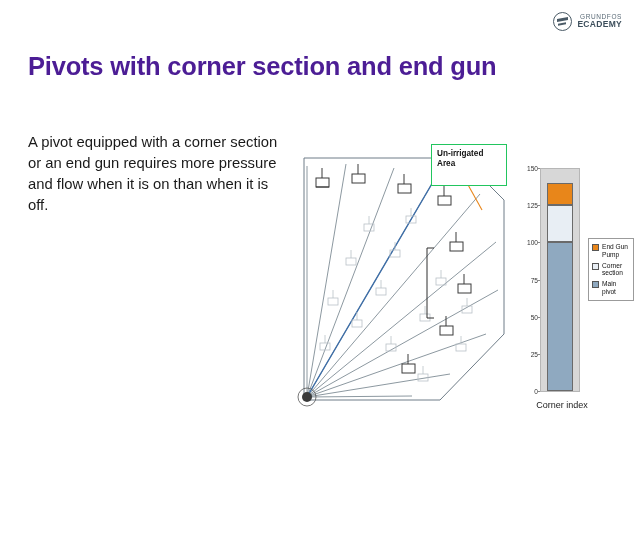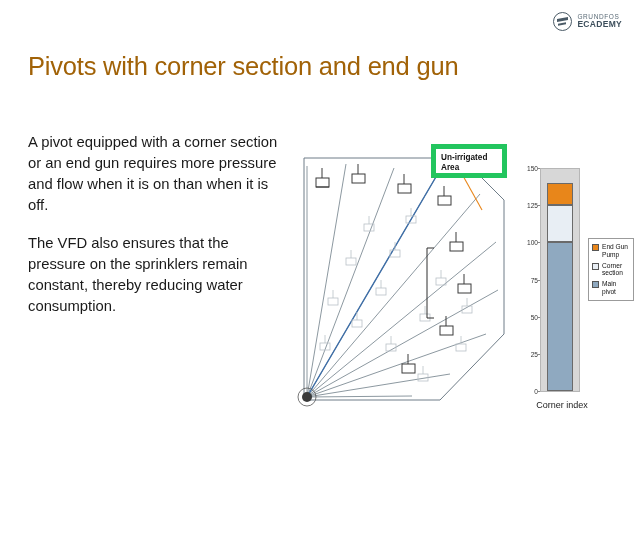--- a/index.html
+++ b/index.html
@@ -52,41 +52,42 @@
     content: "";
     position: absolute;
     left: 3.4px; top: 9.6px;
     width: 8px;
     height: 2.4px;
     background: #4a5a66;
     transform: skewY(-11deg);
   }
   .logo-text {
     line-height: 1.05;
+    text-align: right;
   }
   .logo-text .l1 {
     font-size: 6.5px;
     letter-spacing: 0.6px;
     color: #5b6b77;
   }
   .logo-text .l2 {
     font-size: 8.5px;
     letter-spacing: 0.3px;
     color: #3d4f5c;
     font-weight: bold;
   }
 
   
   .title {
     position: absolute;
     left: 28px;
     top: 52px;
     font-size: 25.5px;
-    font-weight: normal;
-    color: #a16207;
+    font-weight: bold;
+    color: #4c1d95;
     letter-spacing: -0.2px;
   }
 
   
   .body-col {
     position: absolute;
     left: 28px;
     top: 132px;
     width: 262px;
     font-size: 14.8px;
@@ -111,22 +112,22 @@
     left: 0;
     top: 0;
   }
 
   
   .callout-box {
     position: absolute;
     left: 141px;
     top: 6px;
     width: 76px;
-    height: 34px;
-    border: 5px solid #22c55e;
+    height: 42px;
+    border: 1px solid #22c55e;
     background: #ffffff;
     font-size: 8.2px;
     font-weight: bold;
     color: #111;
     line-height: 1.2;
     padding: 4px 5px;
     box-sizing: border-box;
   }
 
   
@@ -233,21 +234,20 @@
     <div class="logo-text">
       <div class="l1">GRUNDFOS</div>
       <div class="l2">ECADEMY</div>
     </div>
   </div>
 
   <div class="title">Pivots with corner section and end gun</div>
 
   <div class="body-col">
     <p>A pivot equipped with a corner section or an end gun requires more pressure and flow when it is on than when it is off.</p>
-    <p>The VFD also ensures that the pressure on the sprinklers remain constant, thereby reducing water consumption.</p>
   </div>
 
   <div class="figure">
 
     <svg class="pivot-svg" width="240" height="290" viewBox="0 0 240 290">
 
       <polygon points="14,262 14,20 172,20 214,62 214,196 150,262" fill="none" stroke="#6f7d88" stroke-width="1"></polygon>
 
       <g stroke="#6f7d88" stroke-width="0.8" fill="none">
         <line x1="17" y1="259" x2="17" y2="28"></line>

